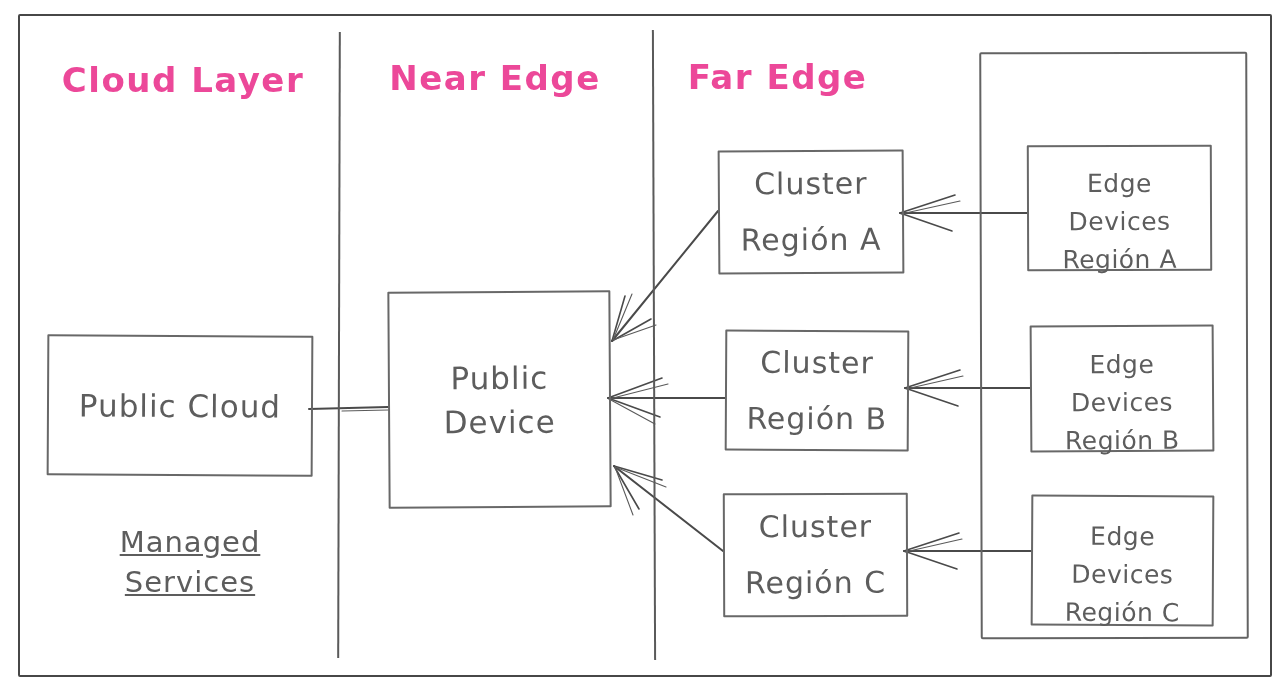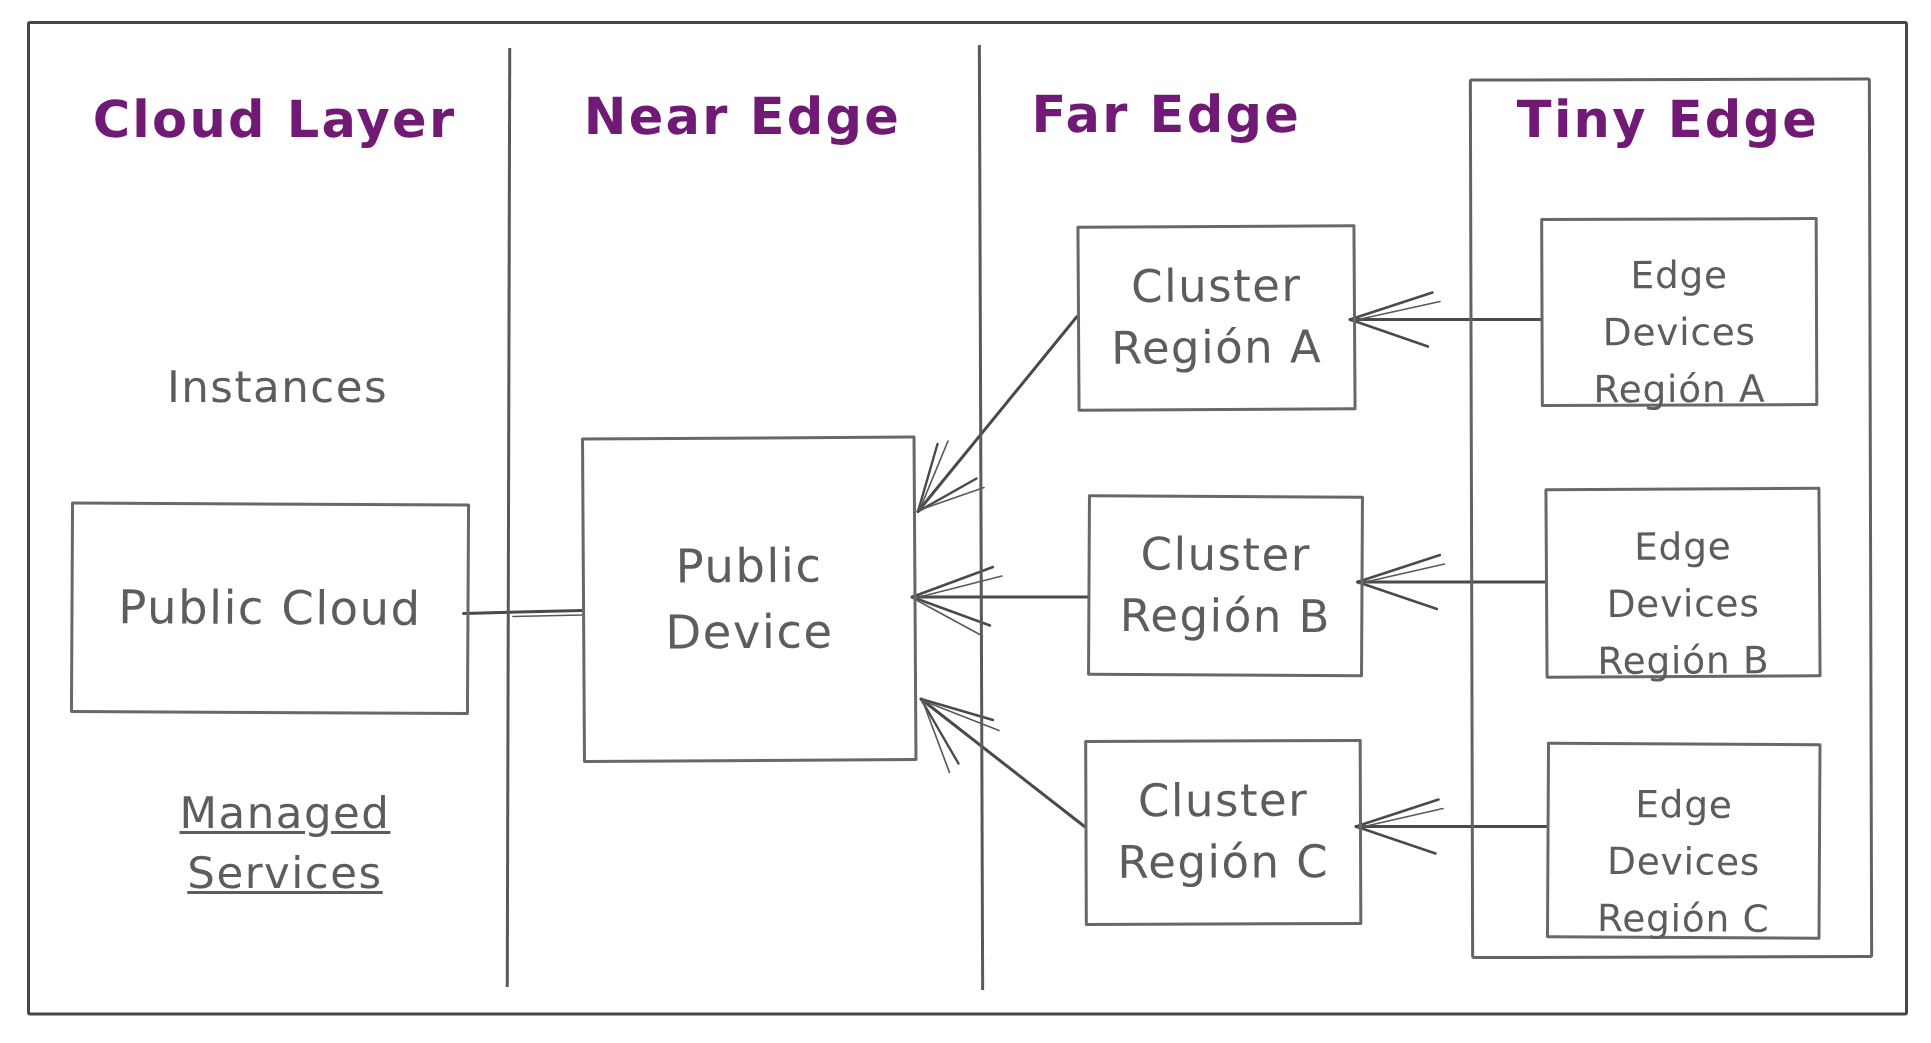--- a/index.html
+++ b/index.html
@@ -25,21 +25,21 @@
   .divider {
     position: absolute;
     width: 2px;
     background: #5a5a5a;
   }
   .divider-1 { left: 338px; top: 32px; height: 626px; transform: rotate(0.15deg); }
   .divider-2 { left: 653px; top: 30px; height: 630px; transform: rotate(-0.2deg); }
   .col-header {
     position: absolute;
     text-align: center;
-    color: #701a75;
+    color: #ec4899;
     font-size: 34px;
     font-weight: bold;
     letter-spacing: 1.5px;
     white-space: nowrap;
   }
   .free-label {
     position: absolute;
     text-align: center;
     color: #5d5d5d;
     font-size: 29px;
@@ -56,21 +56,21 @@
     justify-content: center;
     text-align: center;
     color: #5d5d5d;
     background: transparent;
   }
   .box-label {
     white-space: pre-line;
     text-align: center;
   }
   .fs-big   { font-size: 31px; line-height: 44px; letter-spacing: 1px; }
-  .fs-mid   { font-size: 30px; line-height: 41px; letter-spacing: 1px; }
+  .fs-mid   { font-size: 30px; line-height: 56px; letter-spacing: 1px; }
   .fs-small { font-size: 25px; line-height: 38px; letter-spacing: 0.5px; margin-top: 28px; }
   .tiny-edge-container {
     position: absolute;
     left: 980px; top: 52px;
     width: 264px; height: 583px;
     border: 2.5px solid #636363;
     border-radius: 2px;
     transform: rotate(-0.15deg);
   }
   .rot-a { transform: rotate(-0.35deg); }
@@ -145,23 +145,21 @@
   </svg>
 
   <div class="outer-border"></div>
   <div class="divider divider-1"></div>
   <div class="divider divider-2"></div>
   <div class="tiny-edge-container"></div>
 
   <div class="col-header" style="left:58px; top:60px; width:250px;">Cloud Layer</div>
   <div class="col-header" style="left:655px; top:57px; width:245px;">Far Edge</div>
   <div class="col-header" style="left:370px; top:58px; width:250px;">Near Edge</div>
-  <div class="col-header" style="left:987px; top:60px; width:250px;">Tiny Edge</div>
-
-  <div class="free-label" style="left:75px; top:238px; width:220px;">Instances</div>
+
   <div class="free-label" style="left:75px; top:522px; width:230px;text-decoration:underline;">Managed
 Services</div>
 
   <div class="sketch-box rot-b" style="left:47px; top:335px; width:262px; height:137px;">
     <div class="box-label fs-big">Public Cloud</div>
   </div>
 
   <div class="sketch-box rot-a" style="left:388px; top:291px; width:219px; height:213px;">
     <div class="box-label fs-big">Public
 Device</div>

